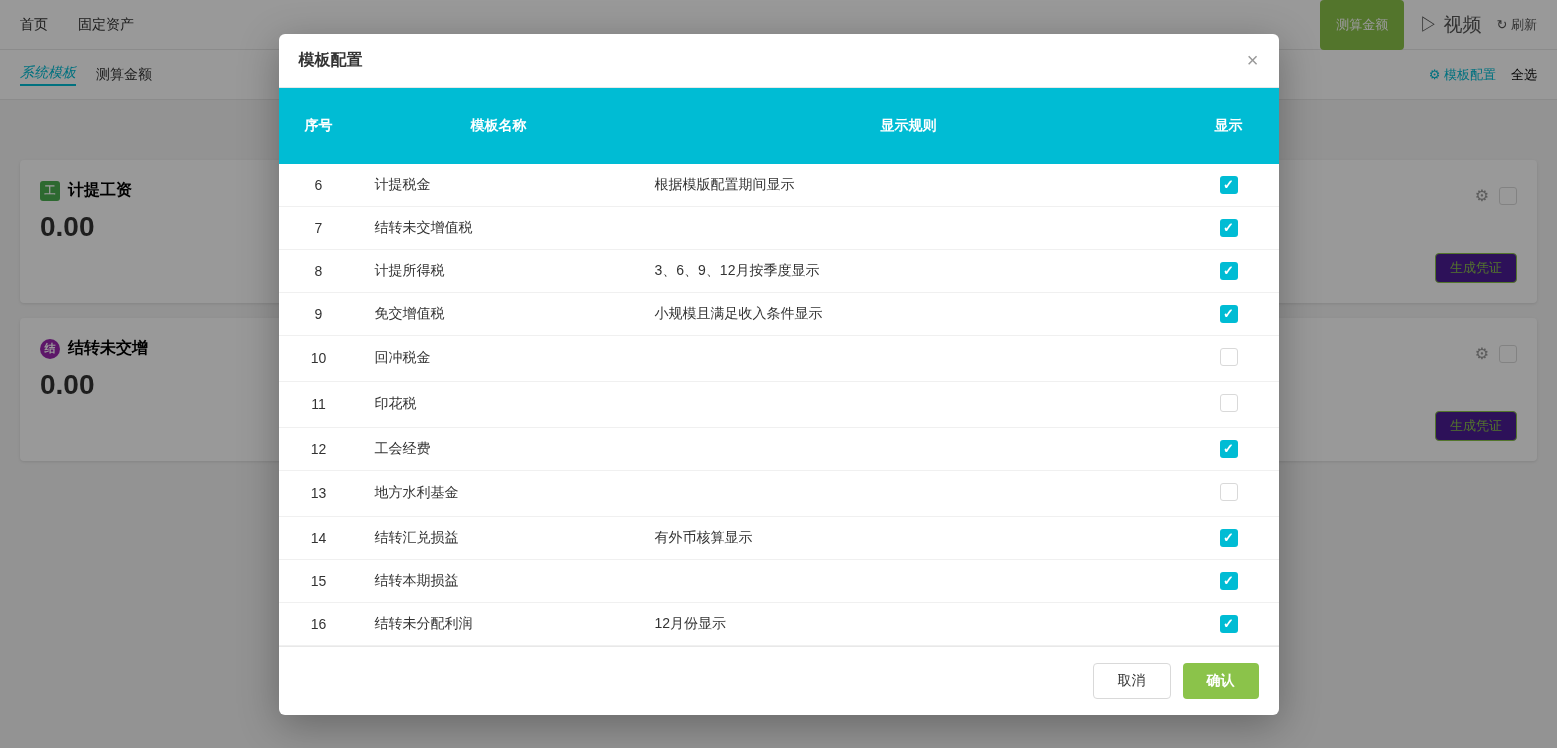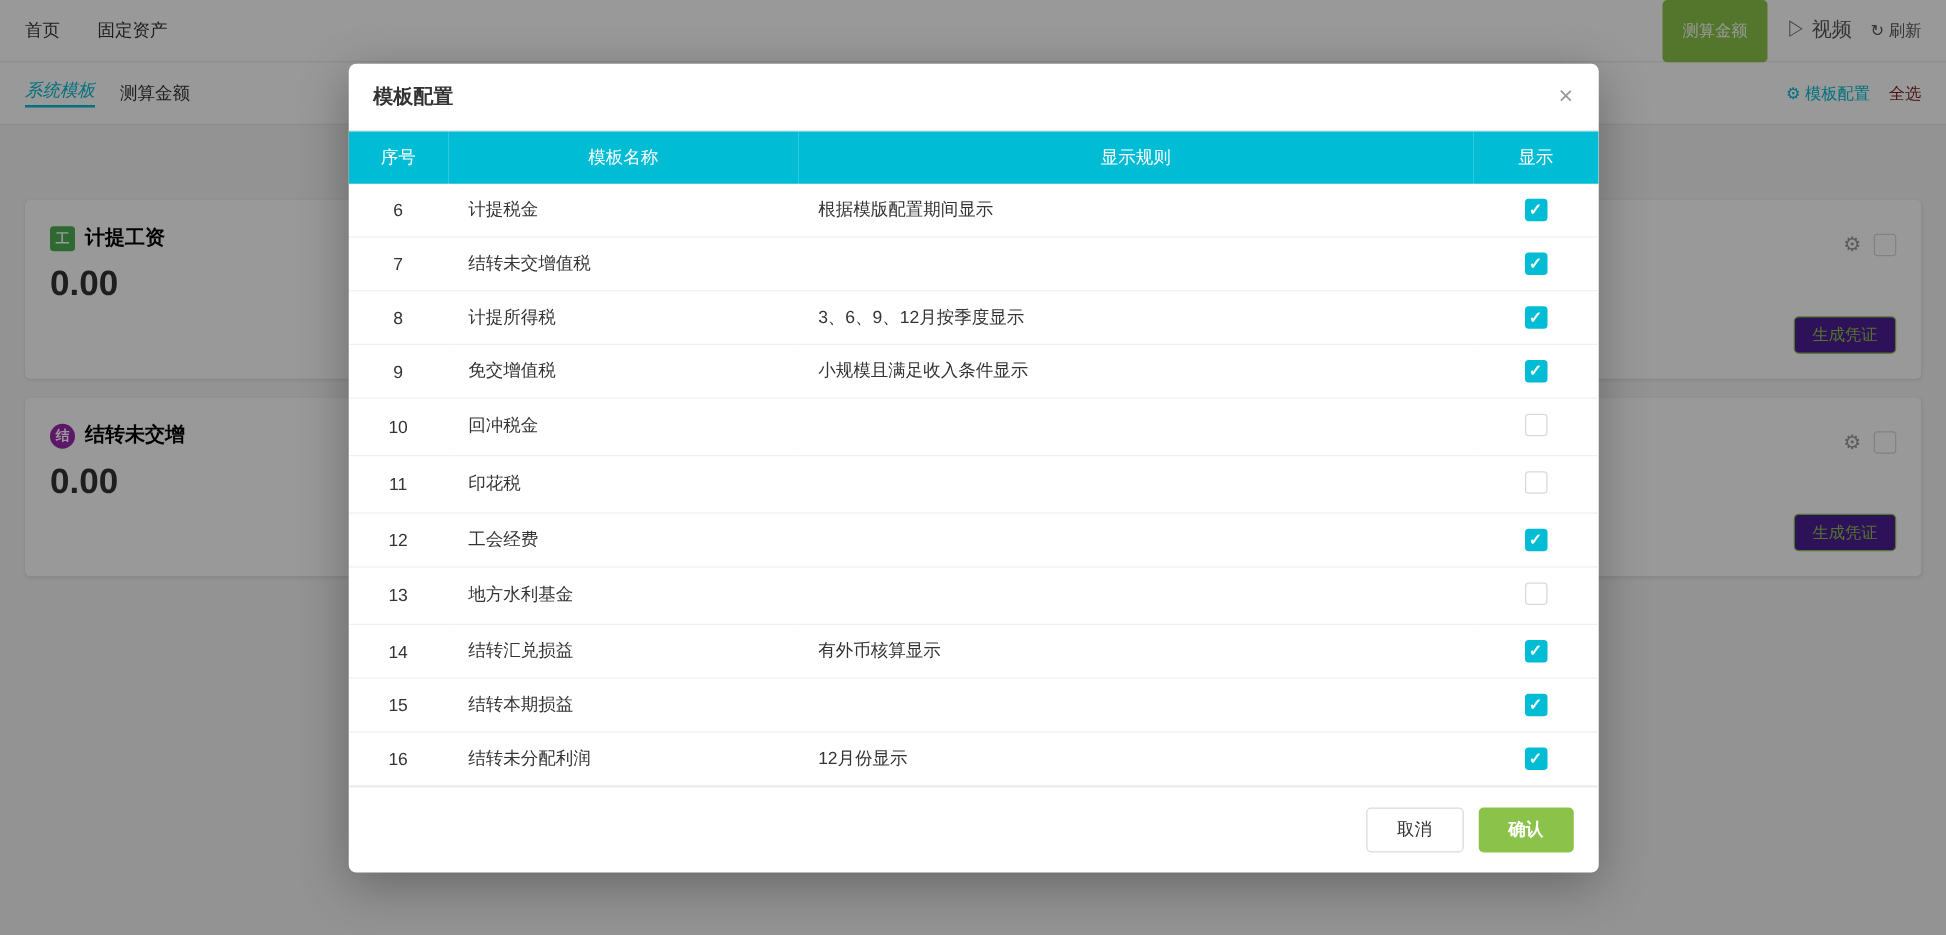--- a/index.html
+++ b/index.html
@@ -69,21 +69,21 @@
       font-size: 13px;
     }
     .btn-refresh {
       color: #555;
       font-size: 13px;
       cursor: pointer;
       text-align: right;
     }
     .btn-video {
       color: #555;
-      font-size: 16px;
+      font-size: 19px;
       cursor: pointer;
     }
     .toolbar-right {
       margin-left: auto;
       display: flex;
       align-items: center;
       gap: 15px;
     }
 
     
@@ -228,23 +228,23 @@
     
     .config-table {
       width: 100%;
       border-collapse: collapse;
     }
     .config-table thead tr {
       background: #00bcd4;
       color: #fff;
     }
     .config-table thead th {
-      padding: 12px 16px;
+      padding: 29px 16px;
       text-align: center;
-      font-weight: normal;
+      font-weight: bold;
       font-size: 14px;
     }
     .config-table tbody tr {
       border-bottom: 1px solid #f0f0f0;
     }
     .config-table tbody td {
       padding: 12px 16px;
       color: #333;
       font-size: 14px;
     }
@@ -302,21 +302,21 @@
       border-radius: 3px;
     }
 
     
     .config-btn {
       color: #999;
       cursor: pointer;
       font-size: 16px;
     }
     .select-all-btn {
-      color: #7f1d1d;
+      color: #000000;
       font-size: 13px;
       cursor: pointer;
     }
     .template-config-btn {
       color: #00bcd4;
       font-size: 13px;
       cursor: pointer;
     }
   </style>
 </head>

